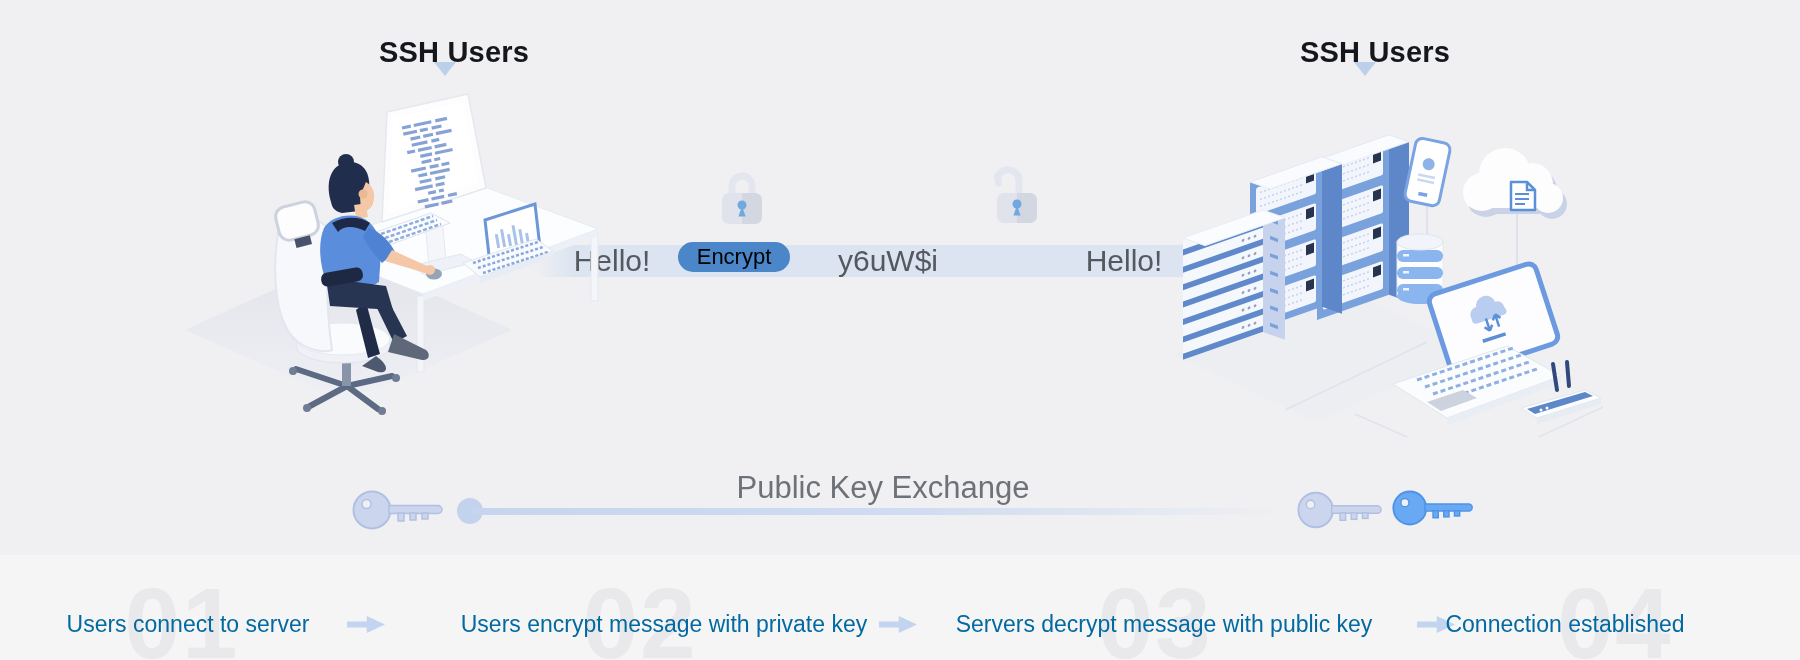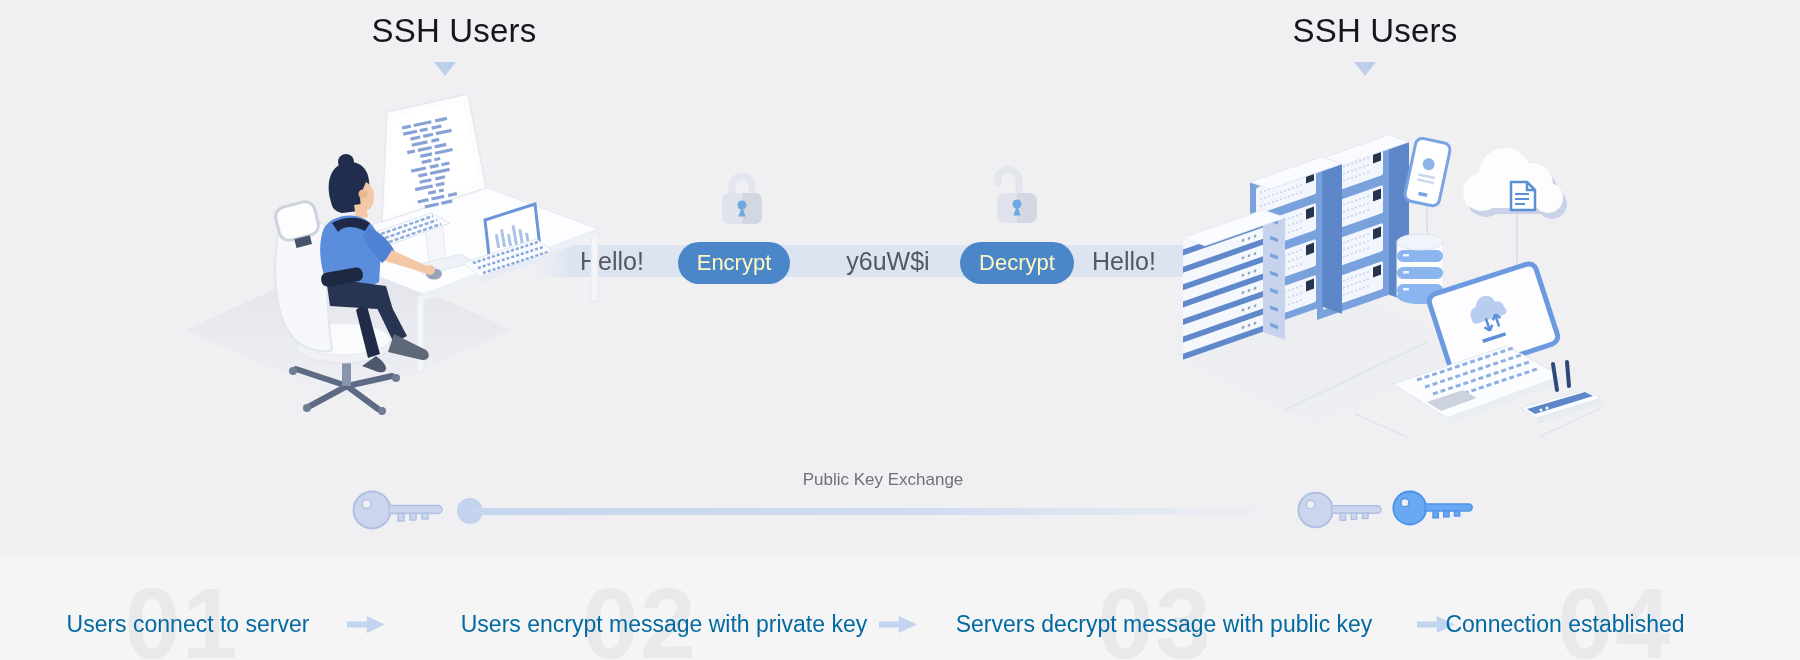--- a/index.html
+++ b/index.html
@@ -1,32 +1,32 @@
 <!DOCTYPE html>
 <html><head>
 <meta charset="utf-8">
 <style>
   html,body{margin:0;padding:0;background:#e7e7e9;}
   .stage{position:relative;width:1800px;height:660px;background:#f0f0f2;overflow:hidden;
          font-family:"Liberation Sans","DejaVu Sans",sans-serif;}
   .abs{position:absolute;}
-  .title{position:absolute;top:12px;transform:translateX(-50%);font-size:33px;font-weight:400;
+  .title{position:absolute;top:36px;transform:translateX(-50%);font-size:29px;font-weight:700;
          color:#15171c;white-space:nowrap;letter-spacing:0.2px;}
   .tri{position:absolute;top:62px;transform:translateX(-50%);width:0;height:0;
        border-left:11px solid transparent;border-right:11px solid transparent;
        border-top:14px solid #bdd0e9;}
   .band{position:absolute;left:533px;top:245px;width:657px;height:32px;
         background:linear-gradient(90deg,rgba(220,228,241,0) 0,#dce4f1 42px,#dce4f1 100%);}
   .flow-text{position:absolute;top:245px;height:32px;line-height:32px;transform:translateX(-50%);
-             font-size:25px;color:#54585f;white-space:nowrap;}
-  .pill{position:absolute;top:242px;height:42px;border-radius:21px;background:#4a86c8;
-        color:#fef9c3;font-size:22px;display:flex;align-items:center;justify-content:center;
+             font-size:30px;color:#54585f;white-space:nowrap;}
+  .pill{position:absolute;top:242px;height:30px;border-radius:21px;background:#4a86c8;
+        color:#000000;font-size:22px;display:flex;align-items:center;justify-content:center;
         box-sizing:border-box;}
   .pke-label{position:absolute;left:883px;top:470px;transform:translateX(-50%);
-             font-size:17px;color:#6d7278;white-space:nowrap;}
+             font-size:31px;color:#6d7278;white-space:nowrap;}
   .pke-dot{position:absolute;left:457px;top:498px;width:26px;height:26px;border-radius:50%;
            background:#c4d3ed;}
   .pke-line{position:absolute;left:470px;top:508px;width:815px;height:7px;border-radius:4px;
             background:linear-gradient(90deg,#c6d5ee 0%,#cfdcf1 55%,rgba(223,231,244,0) 100%);}
   .bottomband{position:absolute;left:0;top:555px;width:1800px;height:105px;background:#f5f5f6;}
   .wm{position:absolute;top:573px;transform:translateX(-50%);font-size:100px;line-height:1;
       font-weight:700;color:#e9e9ec;letter-spacing:2px;}
   .step{position:absolute;top:611px;transform:translateX(-50%);font-size:23px;color:#0369a1;
         white-space:nowrap;}
   .step-arrow{position:absolute;top:616px;transform:translateX(-50%);width:38px;height:17px;
@@ -41,21 +41,20 @@
 
   <div class="title" style="left:454px;">SSH Users</div>
   <div class="tri" style="left:445px;"></div>
   <div class="title" style="left:1375px;">SSH Users</div>
   <div class="tri" style="left:1365px;"></div>
 
   <div class="band"></div>
   <div class="flow-text" style="left:612px;">Hello!</div>
   <div class="pill" style="left:678px;width:112px;">Encrypt</div>
   <div class="flow-text" style="left:888px;">y6uW$i</div>
-  <div class="pill" style="left:960px;width:114px;">Decrypt</div>
   <div class="flow-text" style="left:1124px;">Hello!</div>
 
   <svg class="abs" style="left:716px;top:167px;" width="52" height="58" viewBox="0 0 52 58">
     <path d="M16 28 v-9 a10 10 0 0 1 20 0 v9" fill="none" stroke="#e3e6ee" stroke-width="7" stroke-linecap="round"></path>
     <rect x="6" y="26" width="40" height="31" rx="7" fill="#e0e3eb"></rect>
     <path d="M26 26 h13 a7 7 0 0 1 7 7 v17 a7 7 0 0 1 -7 7 h-13 z" fill="#d3d7e2"></path>
     <circle cx="26" cy="38" r="4.5" fill="#70a9df"></circle>
     <path d="M26 39 l-3.6 10.5 h7.2 z" fill="#70a9df"></path>
   </svg>
   <svg class="abs" style="left:987px;top:163px;" width="56" height="62" viewBox="0 0 56 62">

